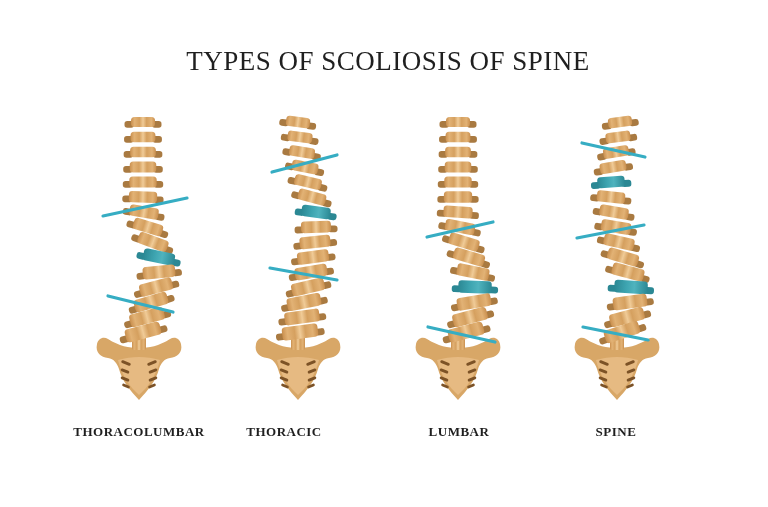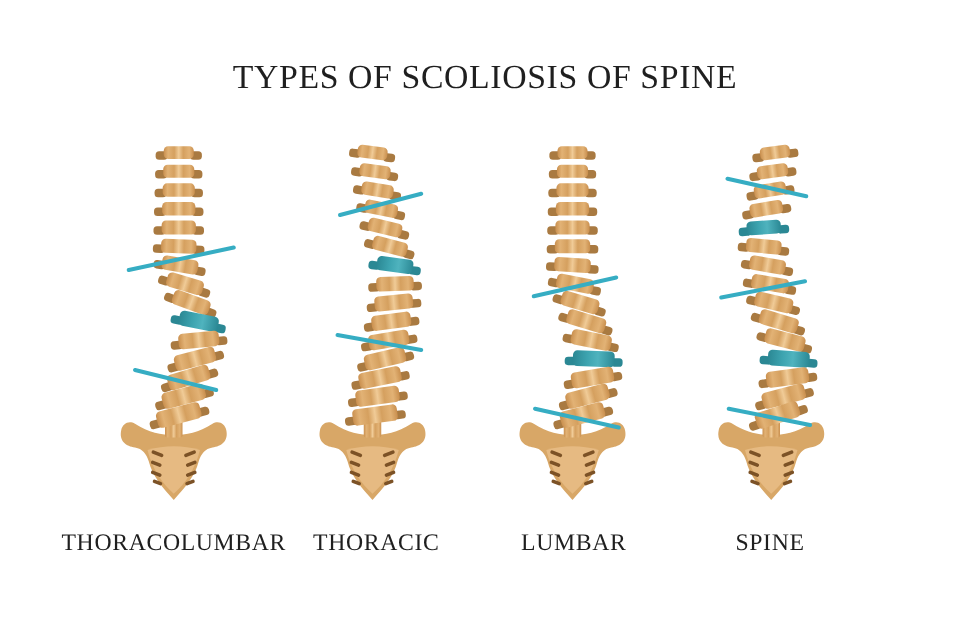--- a/index.html
+++ b/index.html
@@ -14,23 +14,24 @@
     position:absolute;top:42px;left:0;width:100%;
     text-align:center;
     font-size:27px;font-weight:normal;letter-spacing:0.5px;
     color:var(--text,#1f1f1f);
     margin:4px;
   }
   .scene{position:absolute;top:0;left:0;}
   .spine-label{
     position:absolute;top:424px;
     transform:translateX(-50%);
-    font-size:19px;letter-spacing:0.5px;
+    font-size:13px;letter-spacing:0.5px;
     color:var(--text,#1f1f1f);
     white-space:nowrap;
+    font-weight:bold;
   }
 </style>
 </head>
 <body>
 
 <div class="page">
   <h1 class="title">TYPES OF SCOLIOSIS OF SPINE</h1>
 
   <svg class="scene" width="768" height="507" viewBox="0 0 768 507">
       <defs>
@@ -415,16 +416,16 @@
           <rect x="14.95" y="-1" width="9.5" height="6.8" rx="2.8" fill="#A97A41"></rect>
           <rect x="-17.95" y="-6.64" width="35.9" height="13.28" rx="3.5" fill="url(#boneG)"></rect>
         </g>
         <line x1="582" y1="143" x2="645" y2="157" stroke="#36ADC3" stroke-width="3.2" stroke-linecap="round"></line>
         <line x1="577" y1="238" x2="644" y2="225" stroke="#36ADC3" stroke-width="3.2" stroke-linecap="round"></line>
         <line x1="583" y1="327" x2="648" y2="340" stroke="#36ADC3" stroke-width="3.2" stroke-linecap="round"></line>
       </g>
     </svg>
 
   <div class="spine-label" style="left: 139px;">THORACOLUMBAR</div>
-  <div class="spine-label" style="left: 301px;">THORACIC</div>
+  <div class="spine-label" style="left: 284px;">THORACIC</div>
   <div class="spine-label" style="left: 459px; text-align: right;">LUMBAR</div>
   <div class="spine-label" style="left: 616px;">SPINE</div>
 </div>
 
 </body></html>

